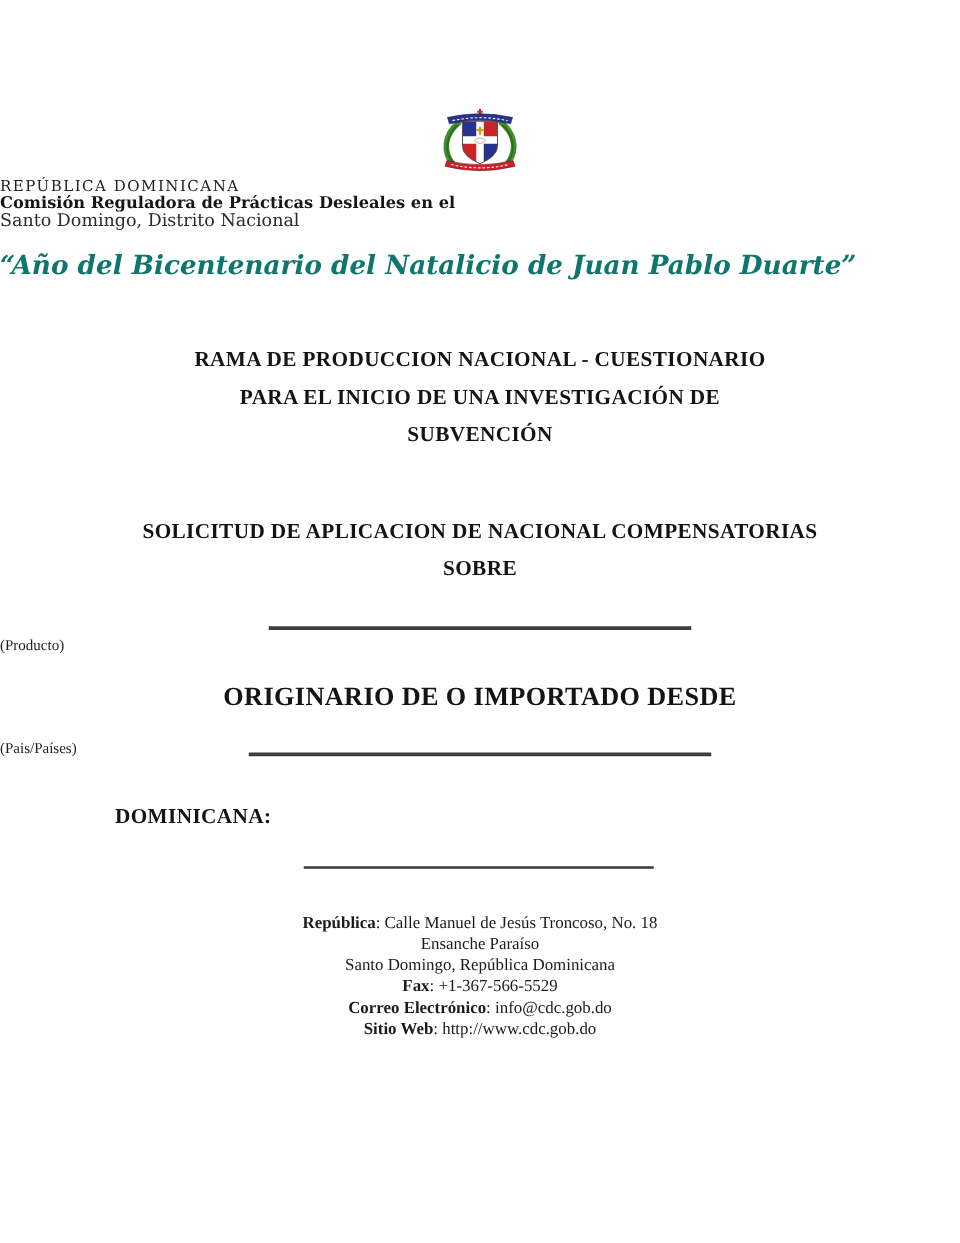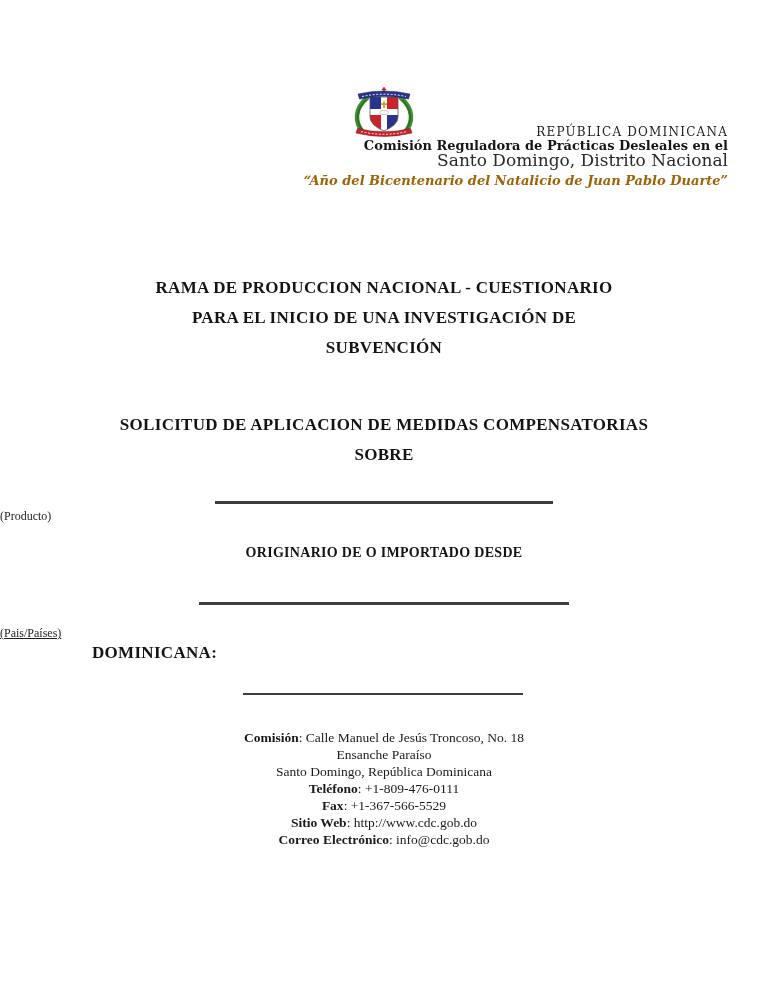--- a/index.html
+++ b/index.html
@@ -6,61 +6,61 @@
   .page{
     position:relative;
     width:768px;height:994px;
     background:#ffffff;
     font-family:"Liberation Serif","DejaVu Serif",serif;
     color:#1f1f1f;
     overflow:hidden;
   }
   
   .coat{position:absolute;top:86px;left:346px;width:76px;height:58px;}
-  .hdr{position:absolute;top:125px;left:0;width:728px;text-align:right;}
+  .hdr{position:absolute;top:142px;left:0;width:728px;text-align:left;}
   .hdr-country{
     font-family:"DejaVu Serif",serif;
     font-size:12px;line-height:14px;letter-spacing:1.2px;color:#222;
   }
   .hdr-comm{
     font-family:"DejaVu Serif",serif;
     font-size:13px;line-height:14px;font-weight:bold;color:#161616;
   }
   .hdr-city{
     font-family:"DejaVu Serif",serif;
-    font-size:17px;line-height:14px;color:#2a2a2a;
+    font-size:14px;line-height:14px;color:#2a2a2a;
   }
   .hdr-motto{
     font-family:"DejaVu Serif",serif;
-    font-size:13px;line-height:19px;font-weight:bold;font-style:italic;
-    margin-top:4px;color:#a16207;
+    font-size:21px;line-height:19px;font-weight:bold;font-style:italic;
+    margin-top:18px;color:#0f766e;
   }
   
   .title-block{
     position:absolute;top:273px;left:0;width:768px;text-align:center;
     font-size:17px;font-weight:bold;line-height:30px;letter-spacing:.3px;color:#141414;
   }
   .request-block{
     position:absolute;top:410px;left:0;width:768px;text-align:center;
     font-size:17px;font-weight:bold;line-height:30px;letter-spacing:.3px;color:#141414;
   }
   
   .rule{position:absolute;background:#3d3d3d;}
   .rule-product{top:501px;left:215px;width:338px;height:3px;}
   .rule-country{top:602px;left:199px;width:370px;height:3px;}
   .rule-signature{top:693px;left:243px;width:280px;height:2px;}
   .caption{
     position:absolute;left:0;width:768px;
     font-size:12px;line-height:14px;color:#1f1f1f;
   }
   .caption-product{top:509px;}
-  .caption-country{top:626px;text-decoration:underline;}
+  .caption-country{top:591px;}
   .origin-title{
     position:absolute;top:545px;left:0;width:768px;text-align:center;
-    font-size:14px;font-weight:bold;letter-spacing:.3px;color:#141414;
+    font-size:21px;font-weight:bold;letter-spacing:.3px;color:#141414;
   }
   .applicant{
     position:absolute;top:643px;left:92px;
     font-size:17px;font-weight:bold;letter-spacing:.3px;color:#141414;
   }
   
   .contact{
     position:absolute;top:729px;left:0;width:768px;text-align:center;
     font-size:13.5px;line-height:17px;color:#1b1b1b;
   }
@@ -128,38 +128,37 @@
     <div class="hdr-motto">“Año del Bicentenario del Natalicio de Juan Pablo Duarte”</div>
   </div>
 
   <div class="title-block">
     <div>RAMA DE PRODUCCION NACIONAL - CUESTIONARIO</div>
     <div>PARA EL INICIO DE UNA INVESTIGACIÓN DE</div>
     <div>SUBVENCIÓN</div>
   </div>
 
   <div class="request-block">
-    <div>SOLICITUD DE APLICACION DE MEDIDAS COMPENSATORIAS</div>
+    <div>SOLICITUD DE APLICACION DE NACIONAL COMPENSATORIAS</div>
     <div>SOBRE</div>
   </div>
 
   <div class="rule rule-product"></div>
   <div class="caption caption-product">(Producto)</div>
 
   <div class="origin-title">ORIGINARIO DE O IMPORTADO DESDE</div>
 
   <div class="rule rule-country"></div>
   <div class="caption caption-country">(Pais/Países)</div>
 
   <div class="applicant">DOMINICANA:</div>
   <div class="rule rule-signature"></div>
 
   <div class="contact">
-    <div><b>Comisión</b><span>: Calle Manuel de Jesús Troncoso, No. 18</span></div>
+    <div><b>República</b><span>: Calle Manuel de Jesús Troncoso, No. 18</span></div>
     <div><b></b><span>Ensanche Paraíso</span></div>
     <div><b></b><span>Santo Domingo, República Dominicana</span></div>
-    <div><b>Teléfono</b><span>: +1-809-476-0111</span></div>
     <div><b>Fax</b><span>: +1-367-566-5529</span></div>
+    <div><b>Correo Electrónico</b><span>: info@cdc.gob.do</span></div>
     <div><b>Sitio Web</b><span>: http://www.cdc.gob.do</span></div>
-    <div><b>Correo Electrónico</b><span>: info@cdc.gob.do</span></div>
   </div>
 
 </div>
 
 </body></html>

